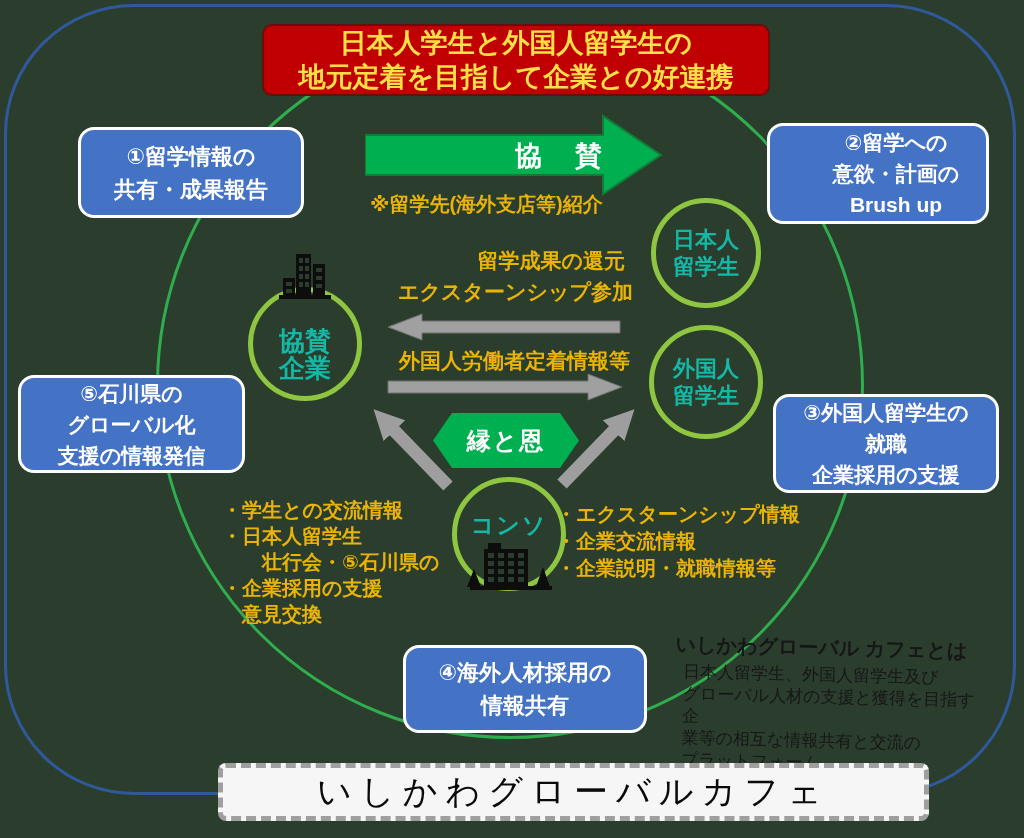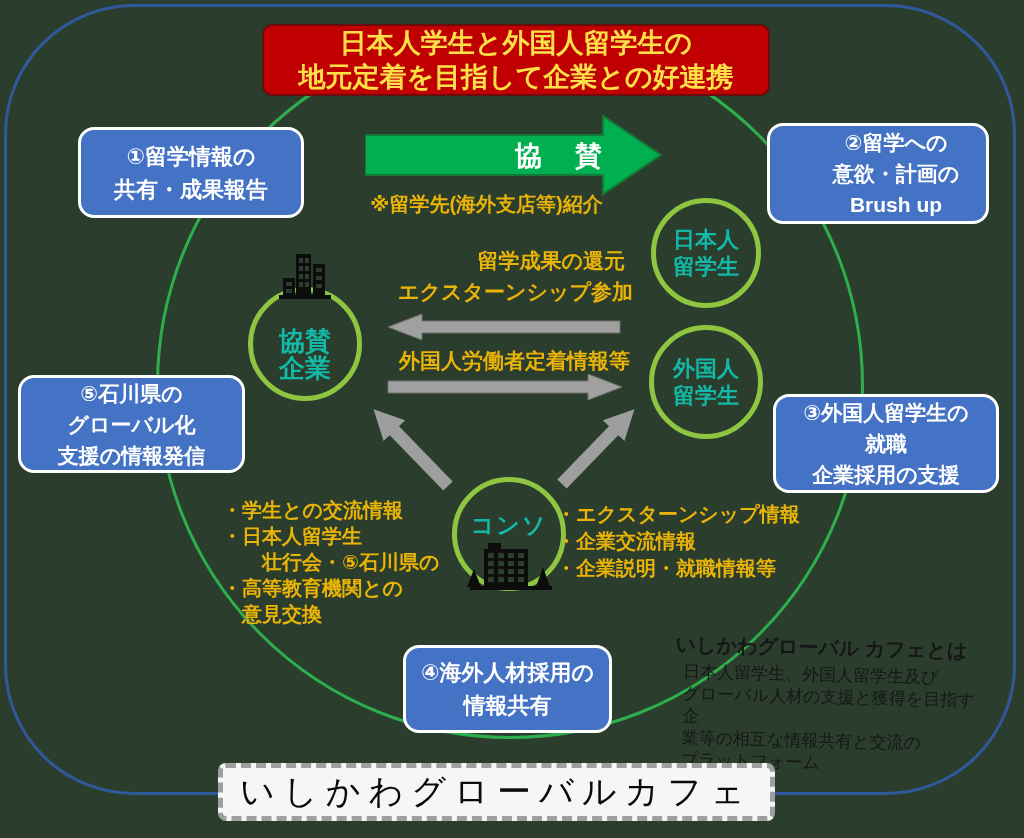--- a/index.html
+++ b/index.html
@@ -41,21 +41,21 @@
     left:433px;top:413px;width:146px;height:55px;background:#00b050;
     clip-path:polygon(13% 0%,87% 0%,100% 50%,87% 100%,13% 100%,0% 50%);
     display:flex;align-items:center;justify-content:center;
     color:#fff;font-weight:700;font-size:24px;letter-spacing:2px;
   }
   .list div{white-space:pre;}
   .desc{transform:rotate(1.3deg);transform-origin:left top;color:#161616;}
   .desc-title{font-size:20px;font-weight:600;margin-bottom:3px;}
   .desc-lines{font-size:17px;line-height:22px;font-weight:400;padding-left:8px;}
   .bottom-banner{
-    left:218px;top:763px;width:557px;height:58px;
+    left:218px;top:763px;width:711px;height:58px;
     background:#f6f6f6;border:5px dashed #9f9f9f;border-radius:8px;
     display:flex;align-items:center;justify-content:center;
     color:#0a0a0a;font-size:34px;font-weight:500;letter-spacing:8px;
   }
 </style>
 </head>
 <body>
 
 <div class="stage">
 
@@ -155,20 +155,23 @@
   </svg>
   <svg class="abs" style="left:552px;top:396px;" width="95" height="96" viewBox="0 0 95 96">
     <defs>
       <marker id="ahr" markerUnits="userSpaceOnUse" markerWidth="30" markerHeight="30" refX="15" refY="15" orient="auto">
         <path d="M0,0 L30,15 L0,30 z" fill="#9e9e9e"></path>
       </marker>
     </defs>
     <line x1="10" y1="88" x2="72" y2="24" stroke="#9e9e9e" stroke-width="13" marker-end="url(#ahr)"></line>
   </svg>
 
+  <div class="abs hexagon">
+    <span>縁と恩</span>
+  </div>
 
   <div class="abs circle" style="left:452px;top:477px;width:114px;height:114px;font-size:23px;letter-spacing:2px;padding-bottom:18px;">
     <span>コンソ</span>
   </div>
   <svg class="abs" style="left:464px;top:541px;" width="94" height="54" viewBox="0 0 94 54">
     <g fill="#0d0d0d">
       <rect x="24" y="2" width="13" height="7"></rect>
       <rect x="20" y="8" width="44" height="38"></rect>
       <rect x="6" y="45" width="82" height="4"></rect>
       <path d="M10,28 L17,46 L3,46 z"></path>
@@ -193,31 +196,31 @@
         <rect x="34" y="36" width="6" height="5"></rect>
         <rect x="44" y="36" width="6" height="5"></rect>
         <rect x="54" y="36" width="6" height="5"></rect>
     </g>
   </svg>
 
   <div class="abs blk list" style="left:222px;top:497px;width:250px;font-size:20px;line-height:26px;">
     <div>・学生との交流情報</div>
     <div>・日本人留学生</div>
     <div>　　壮行会・⑤石川県の</div>
-    <div>・高等教育機関との</div>
+    <div>・企業採用の支援</div>
     <div>　意見交換</div>
   </div>
 
   <div class="abs blk list" style="left:556px;top:501px;width:275px;font-size:20px;line-height:27px;">
     <div>・エクスターンシップ情報</div>
     <div>・企業交流情報</div>
     <div>・企業説明・就職情報等</div>
   </div>
 
-  <div class="abs bluebox" style="left:403px;top:645px;width:209px;height:88px;font-size:22px;line-height:33px;">
+  <div class="abs bluebox" style="left:403px;top:645px;width:244px;height:88px;font-size:22px;line-height:33px;">
     <span>④海外人材採用の</span>
     <span>情報共有</span>
   </div>
 
   <div class="abs desc" style="left:676px;top:631px;width:305px;">
     <div class="desc-title">いしかわグローバル カフェとは</div>
     <div class="desc-lines">
       <div>日本人留学生、外国人留学生及び</div>
       <div>グローバル人材の支援と獲得を目指す企</div>
       <div>業等の相互な情報共有と交流の</div>

